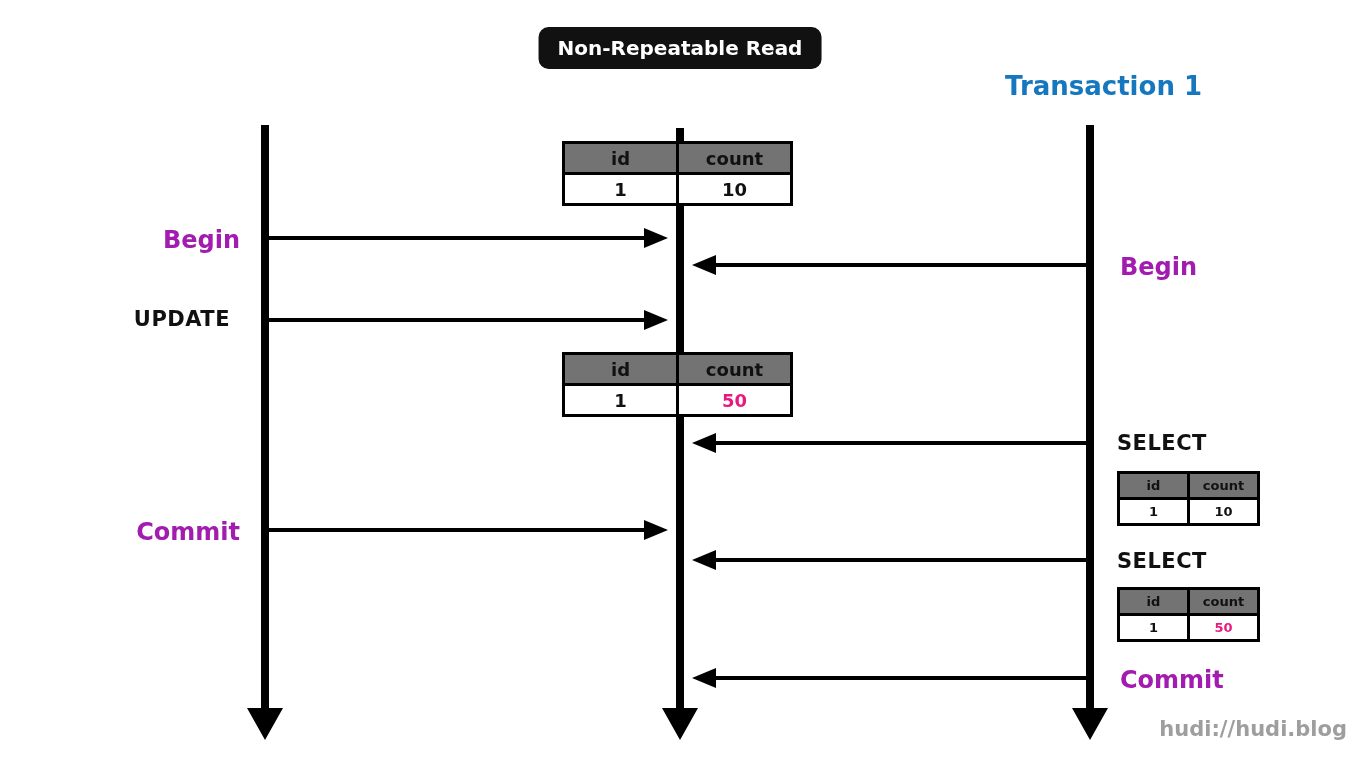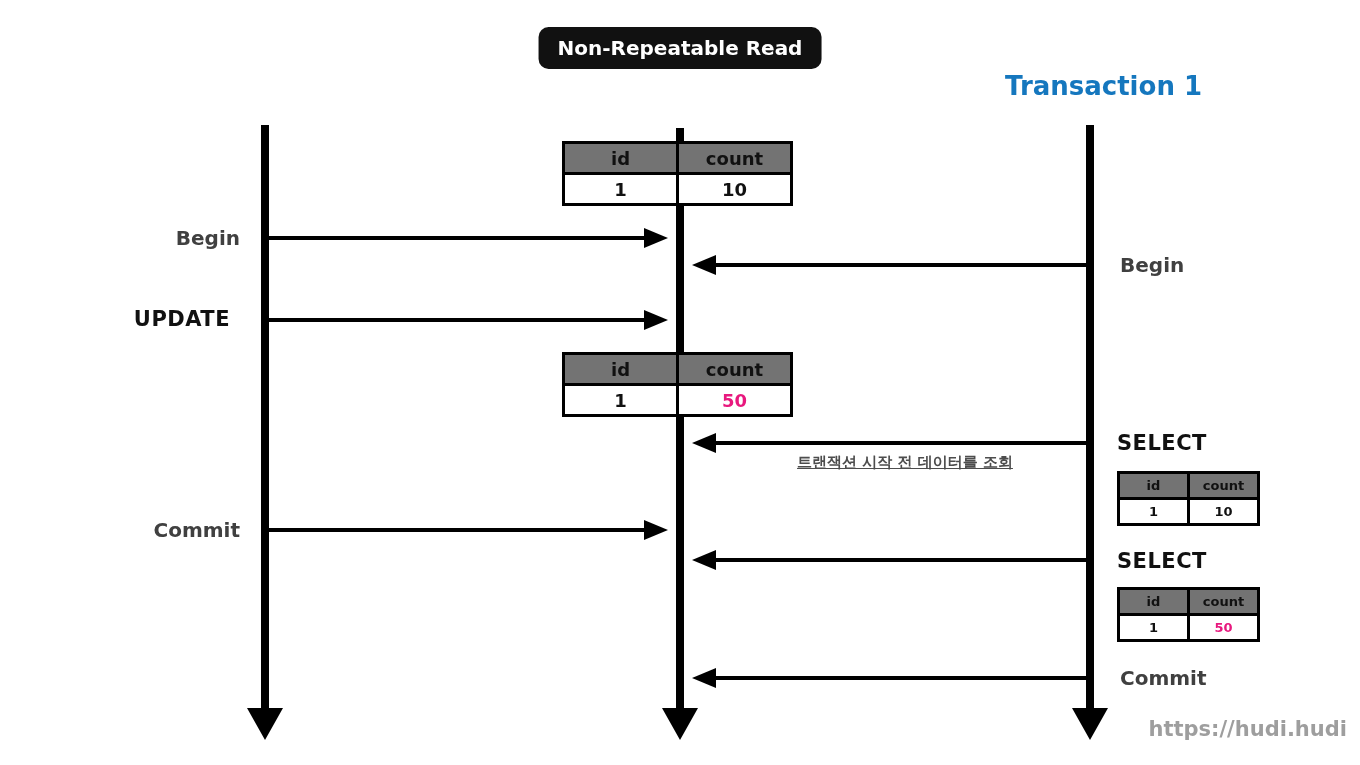--- a/index.html
+++ b/index.html
@@ -25,21 +25,21 @@
   
   .hline{position:absolute;height:4px;background:#000;}
   .ahead-right{position:absolute;width:0;height:0;
     border-top:10px solid transparent;border-bottom:10px solid transparent;
     border-left:24px solid #000;}
   .ahead-left{position:absolute;width:0;height:0;
     border-top:10px solid transparent;border-bottom:10px solid transparent;
     border-right:24px solid #000;}
   
   .evt{position:absolute;font-weight:bold;white-space:nowrap;}
-  .evt.salmon{color:#404040;font-size:20px;}
+  .evt.salmon{color:#a21caf;font-size:24px;}
   .evt.black{color:#111;font-size:21px;letter-spacing:0.5px;}
   .evt.right-align{width:145px;text-align:right;}
   
   .annotation{
     position:absolute;left:765px;top:453px;width:280px;text-align:center;
     color:#4D4D4D;font-size:15px;font-weight:bold;text-decoration:underline;
     white-space:nowrap;
   }
   
   table.dbtable{position:absolute;border-collapse:collapse;background:#fff;
@@ -88,21 +88,20 @@
   <div class="evt salmon" style="left:1120px;top:253px">Begin</div>
 
   <div class="hline" style="left:267px;top:318px;width:378px"></div>
   <div class="ahead-right" style="left:644px;top:310px"></div>
   <div class="evt black right-align" style="left:85px;top:307px">UPDATE</div>
 
   <div class="ahead-left" style="left:692px;top:433px"></div>
   <div class="hline" style="left:714px;top:441px;width:374px"></div>
   <div class="evt black" style="left:1117px;top:431px">SELECT</div>
 
-  <div class="annotation">트랜잭션 시작 전 데이터를 조회</div>
 
   <div class="hline" style="left:267px;top:528px;width:378px"></div>
   <div class="ahead-right" style="left:644px;top:520px"></div>
   <div class="evt salmon right-align" style="left:95px;top:518px">Commit</div>
 
   <div class="ahead-left" style="left:692px;top:550px"></div>
   <div class="hline" style="left:714px;top:558px;width:374px"></div>
   <div class="evt black" style="left:1117px;top:549px">SELECT</div>
 
   <div class="ahead-left" style="left:692px;top:668px"></div>
@@ -154,15 +153,15 @@
       <th>id</th>
       <th>count</th>
     </tr>
     <tr>
       <td>1</td>
       <td class="pink">50</td>
     </tr>
   </tbody>
     </table>
 
-  <div class="watermark">https://hudi.hudi</div>
+  <div class="watermark">hudi://hudi.blog</div>
 
 </div>
 
 </body></html>

